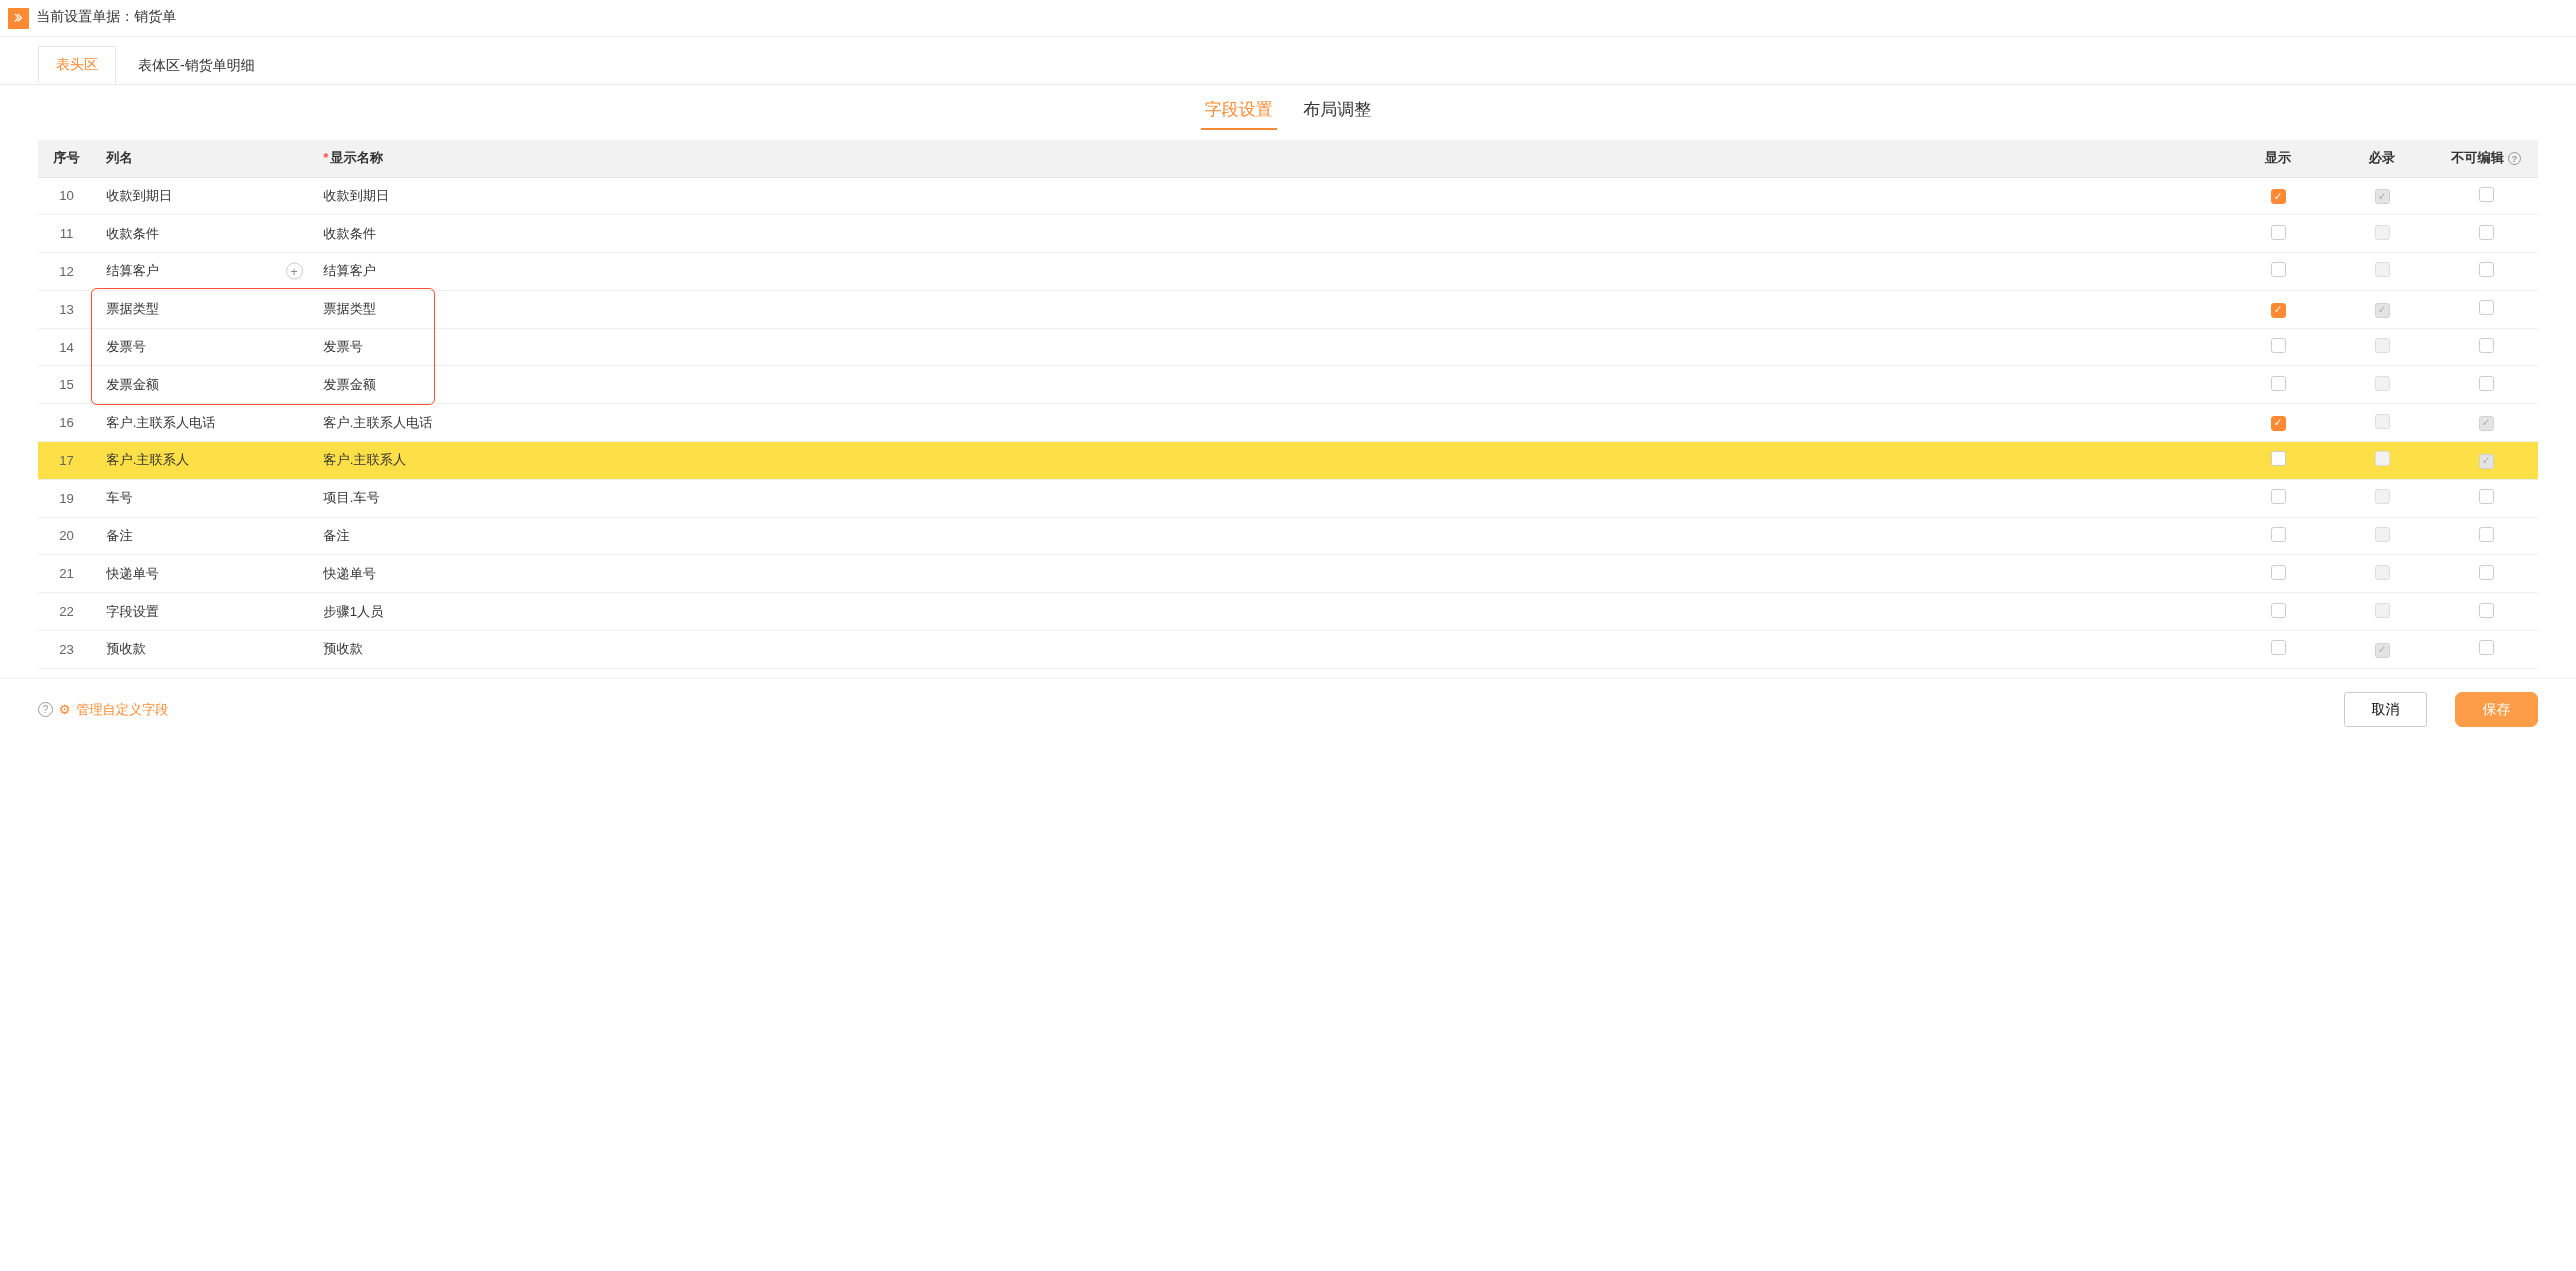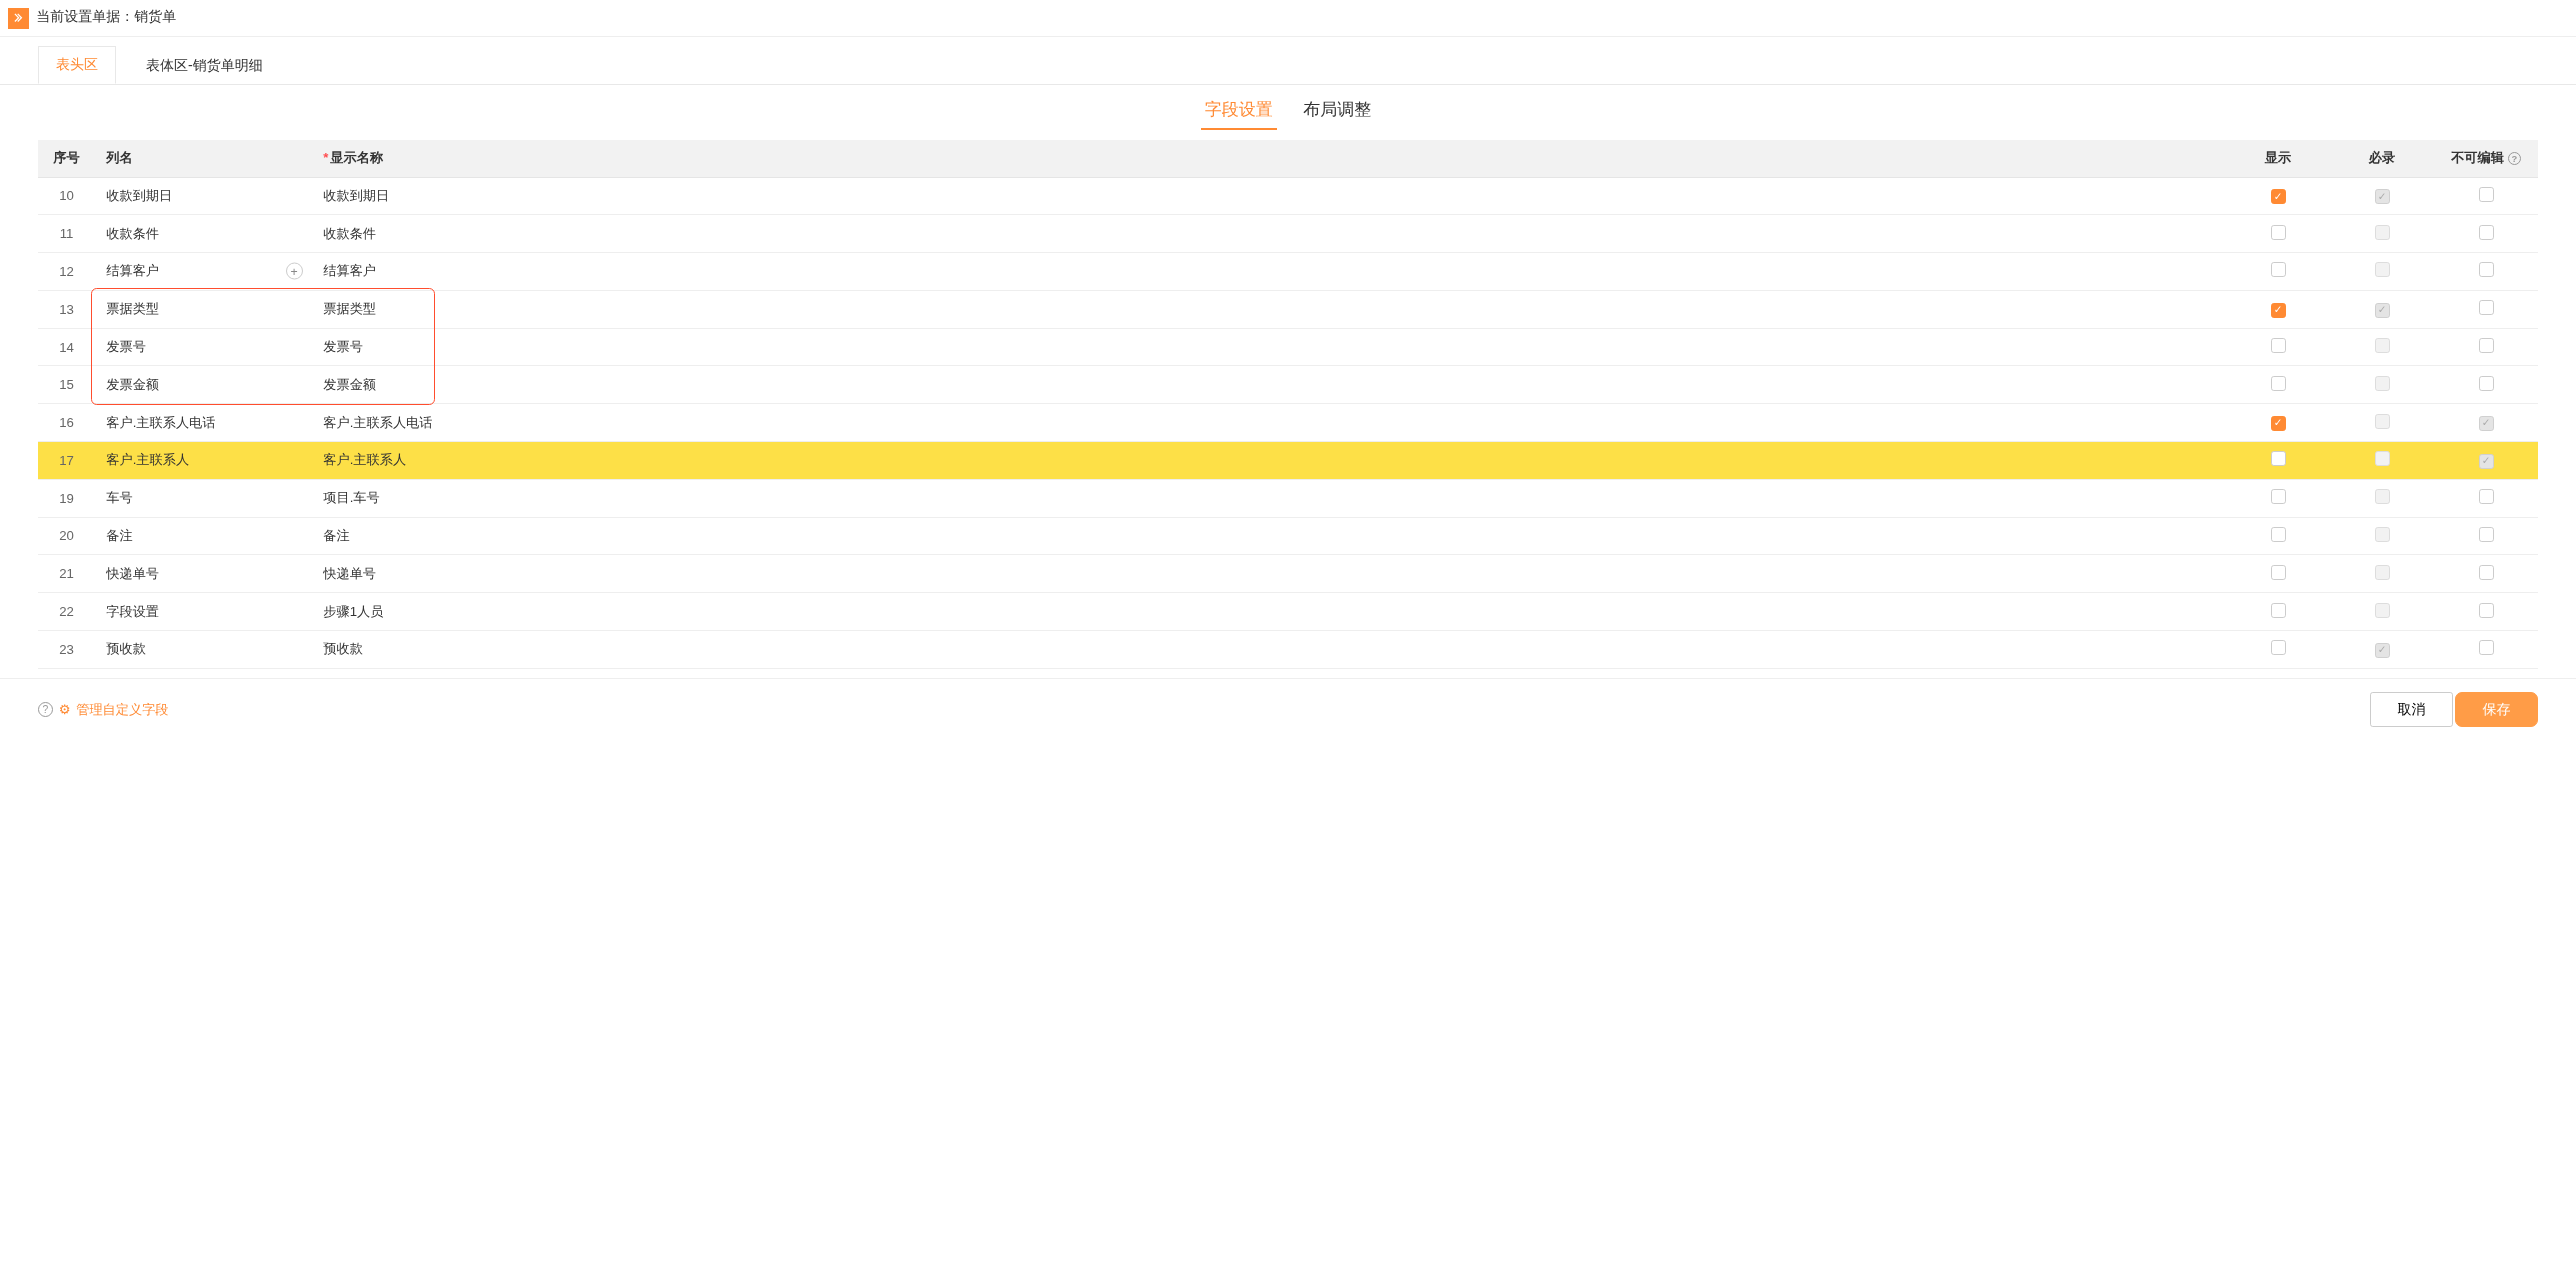--- a/index.html
+++ b/index.html
@@ -19,21 +19,21 @@
     background: #ff8a33;
     width: 21px; height: 21px;
     display: flex; align-items: center; justify-content: center;
     color: #fff; font-size: 11.3px; cursor: pointer;
     margin-left: 7.6px; margin-right: 7.6px;
   }
   .topbar-text { color: #333; font-size: 14px; }
 
   .tab-row {
     display: flex; align-items: flex-end;
-    padding-left: 38px; gap: 12px; margin-top: 7.6px;
+    padding-left: 38px; gap: 4px; margin-top: 7.6px;
     border-bottom: 0.9px solid #e8e8e8;
   }
   .tab {
     padding: 9.4px 17px; cursor: pointer; font-size: 14px;
     border: 0.9px solid transparent; border-bottom: none;
     position: relative; top: 0.9px;
   }
   .tab.active {
     color: #ff8a33;
     border-color: #e8e8e8;
@@ -100,21 +100,21 @@
     display: flex; align-items: center; justify-content: space-between;
     padding: 13.2px 38px; border-top: 0.9px solid #eee; margin-top: 9.4px;
   }
   .footer-left { display: flex; align-items: center; gap: 5.7px; }
   .q-icon {
     width: 15px; height: 15px; border: 0.9px solid #999; border-radius: 50%;
     font-size: 10.4px; line-height: 13.2px; text-align: center; color: #999;
   }
   .gear-icon { color: #ff8a33; font-size: 13.2px; }
   .custom-link { color: #ff8a33; cursor: pointer; font-size: 13.2px; }
-  .footer-right { display: flex; gap: 2px; }
+  .footer-right { display: flex; gap: 28px; }
   .btn {
     padding: 7.6px 26.5px; border-radius: 2.8px; font-size: 14px; cursor: pointer;
     border: 0.9px solid #ccc; background: #fff;
   }
   .btn.primary { background: #ff9c47; border-color: #ff9c47; color: #fff; border-radius: 7px; }
 
   
   .hlbox {
     position: absolute; border: 1.9px solid #ff4d2e; border-radius: 5.7px;
     pointer-events: none;

